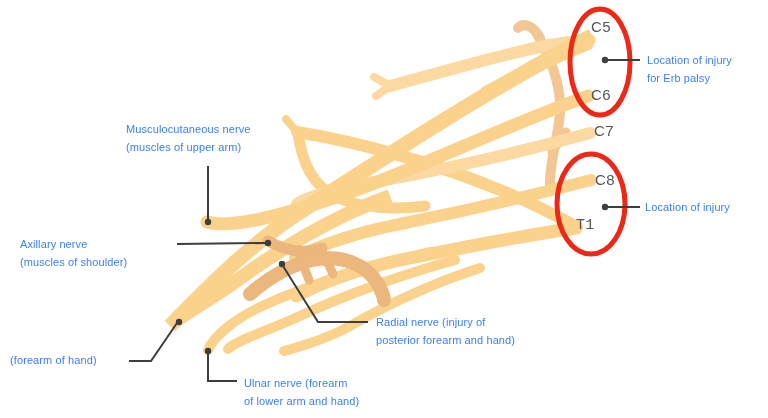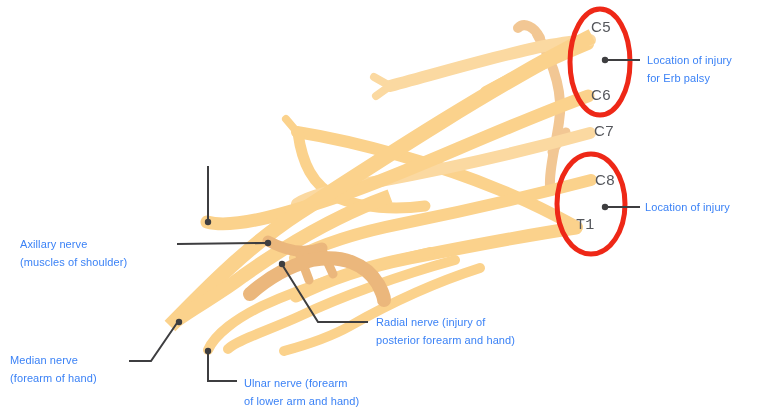--- a/index.html
+++ b/index.html
@@ -88,27 +88,28 @@
     </g>
   </svg>
 
   <div class="root-label" id="root-c5">C5</div>
   <div class="root-label" id="root-c6">C6</div>
   <div class="root-label" id="root-c7">C7</div>
   <div class="root-label" id="root-c8">C8</div>
   <div class="root-label" id="root-t1">T1</div>
 
   <div class="label" id="lbl-musculocutaneous">
+    <div>Musculocutaneous nerve</div>
+    <div>(muscles of upper arm)</div>
   </div>
   <div class="label right" id="lbl-axillary">
     <div>Axillary nerve</div>
     <div>(muscles of shoulder)</div>
   </div>
   <div class="label right" id="lbl-median">
-    <div>Median nerve</div>
     <div>(forearm of hand)</div>
   </div>
   <div class="label" id="lbl-ulnar">
     <div>Ulnar nerve (forearm</div>
     <div>of lower arm and hand)</div>
   </div>
   <div class="label" id="lbl-radial">
     <div>Radial nerve (injury of</div>
     <div>posterior forearm and hand)</div>
   </div>

